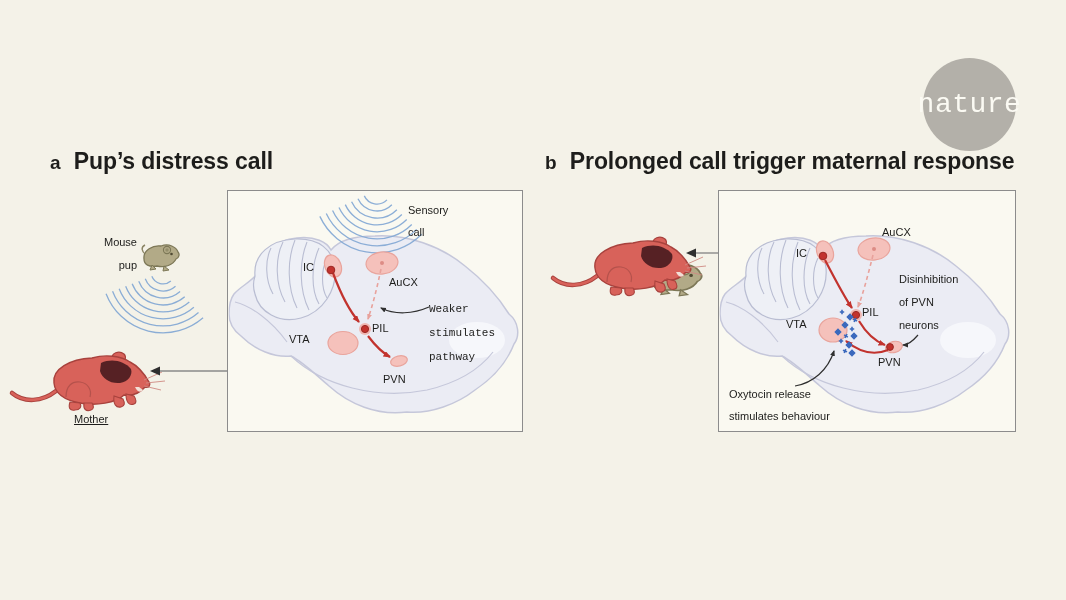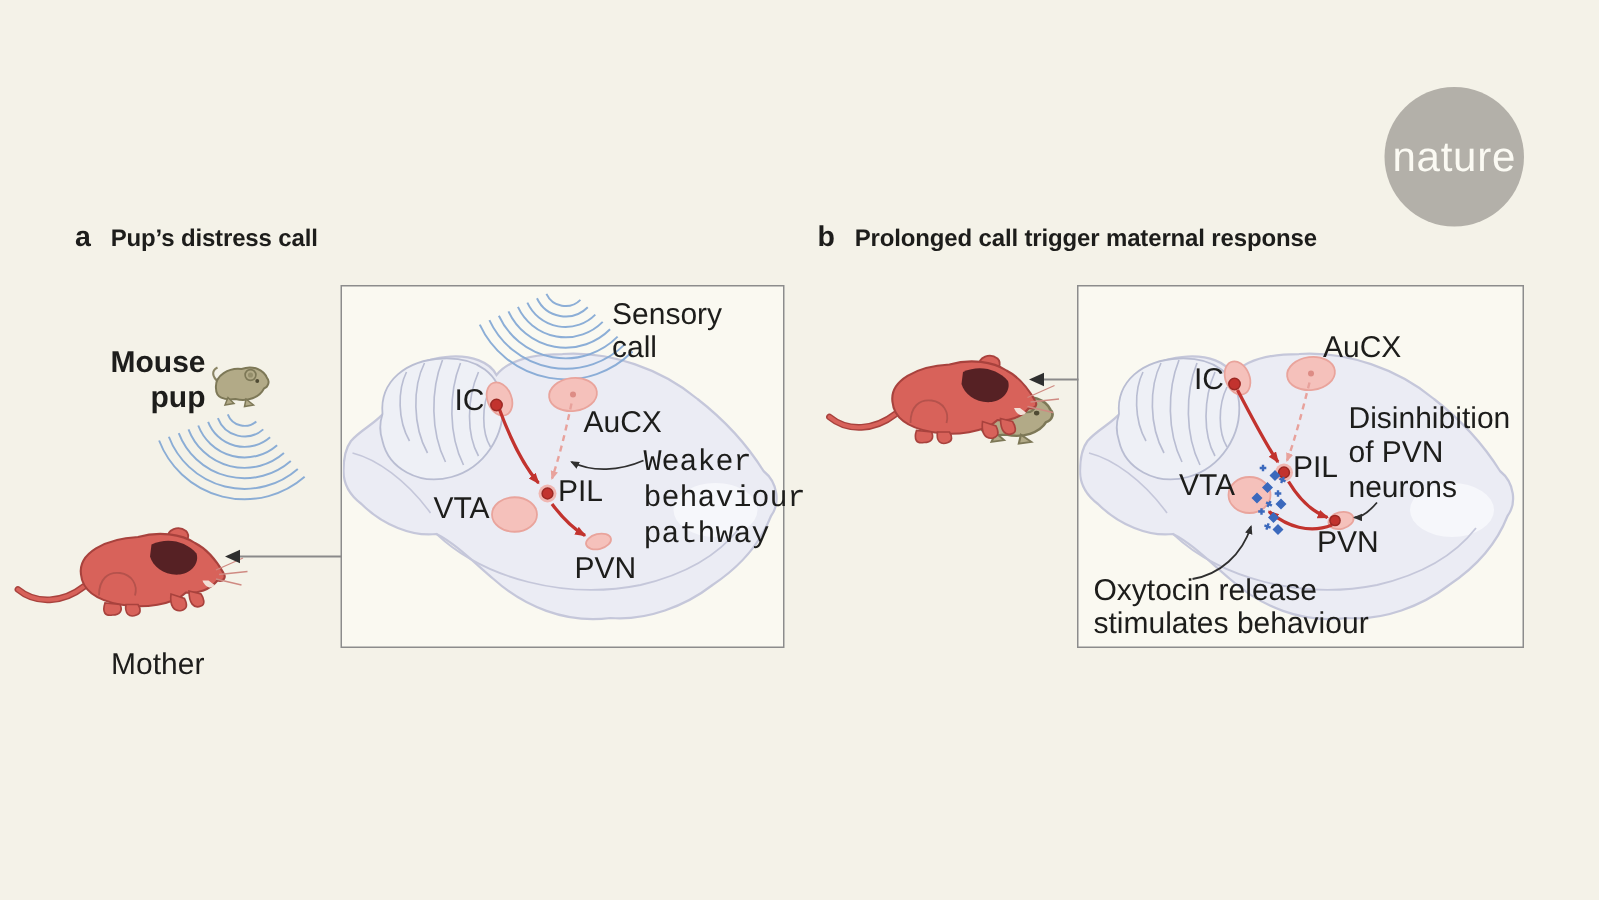--- a/index.html
+++ b/index.html
@@ -9,32 +9,32 @@
     font-family:"Liberation Sans",sans-serif;
     color:#1d1d1b;
   }
   .panel{
     position:absolute;z-index:1;
     background:#faf9f1;border:1.5px solid #8c8c8c;box-sizing:border-box;
   }
   #panelA{left:227px;top:190px;width:296px;height:242px;}
   #panelB{left:718px;top:190px;width:298px;height:242px;}
   #art{position:absolute;left:0;top:0;z-index:2;}
-  .label{position:absolute;z-index:3;font-size:20px;line-height:22px;white-space:nowrap;}
+  .label{position:absolute;z-index:3;font-size:11px;line-height:22px;white-space:nowrap;}
   .title{position:absolute;z-index:3;top:148px;display:flex;align-items:baseline;font-weight:bold;}
   .title .tLetter{font-size:19px;letter-spacing:.2px;}
-  .title .tText{font-size:16px;margin-left:13px;letter-spacing:-0.1px;}
+  .title .tText{font-size:23px;margin-left:13px;letter-spacing:-0.1px;}
   #titleA{left:50px;}
   #titleB{left:545px;}
   .logo{
     position:absolute;z-index:3;left:923px;top:58px;width:93px;height:93px;border-radius:50%;
     background:#b3b0a9;display:flex;align-items:center;justify-content:center;
   }
-  .logo span{font-family:Liberation Sans, sans-serif;font-size:28px;color:#fbfaf3;letter-spacing:.5px;}
-  .rightAlign{text-align:right;font-weight:bold;}
+  .logo span{font-family:Liberation Mono, monospace;font-size:28px;color:#fbfaf3;letter-spacing:.5px;}
+  .rightAlign{text-align:right;}
   .lh23{line-height:23px;}
   .lh24{line-height:24px;font-family:Liberation Mono, monospace;}
 </style>
 </head>
 <body>
 
 <div class="stage">
 
   <div class="panel" id="panelA"></div>
   <div class="panel" id="panelB"></div>
@@ -208,34 +208,34 @@
   </div>
   <div class="title" id="titleB">
     <span class="tLetter">b</span>
     <span class="tText">Prolonged call trigger maternal response</span>
   </div>
 
   <div class="label rightAlign lh23" style="left:60px;top:231px;width:77px;">
     <div>Mouse</div>
     <div>pup</div>
   </div>
-  <div class="label" style="left:74px;top:432px;">Mother</div>
+  <div class="label" style="left:74px;top:408px;text-decoration:underline;">Mother</div>
 
   <div class="label" style="left:408px;top:199px;">
     <div>Sensory</div>
     <div>call</div>
   </div>
   <div class="label" style="left:303px;top:256px;">IC</div>
   <div class="label" style="left:389px;top:271px;">AuCX</div>
   <div class="label" style="left:372px;top:317px;">PIL</div>
   <div class="label" style="left:289px;top:328px;">VTA</div>
   <div class="label" style="left:383px;top:368px;">PVN</div>
   <div class="label lh24" style="left:429px;top:297px;">
     <div>Weaker</div>
-    <div>behaviour</div>
+    <div>stimulates</div>
     <div>pathway</div>
   </div>
 
   <div class="label" style="left:882px;top:221px;">AuCX</div>
   <div class="label" style="left:796px;top:242px;">IC</div>
   <div class="label" style="left:862px;top:301px;">PIL</div>
   <div class="label" style="left:786px;top:313px;">VTA</div>
   <div class="label" style="left:878px;top:351px;">PVN</div>
   <div class="label" style="left:729px;top:383px;">
     <div>Oxytocin release</div>

